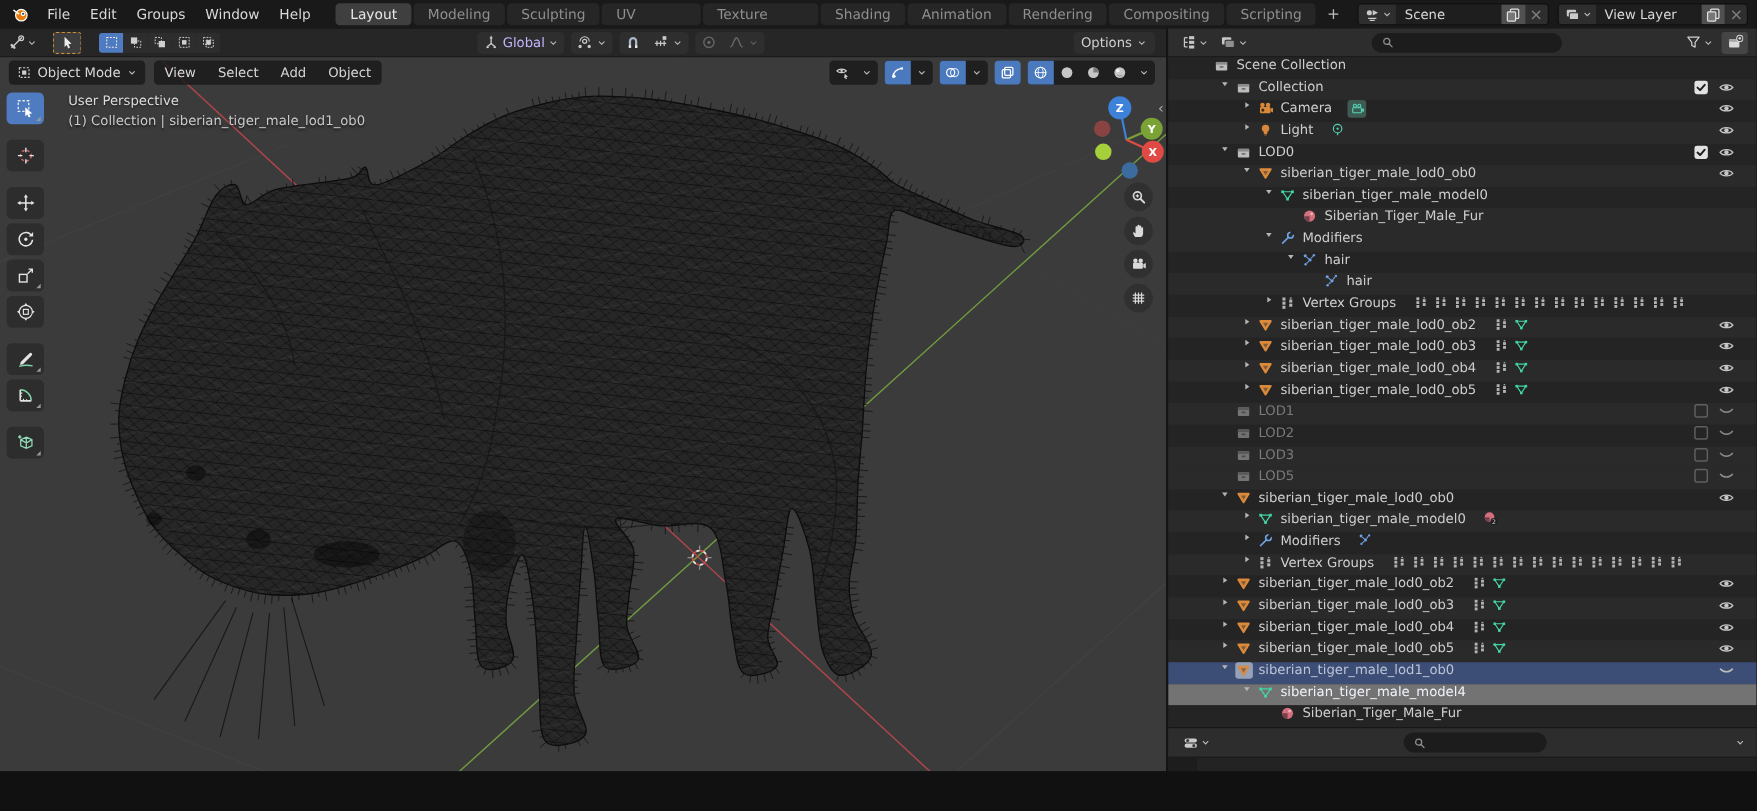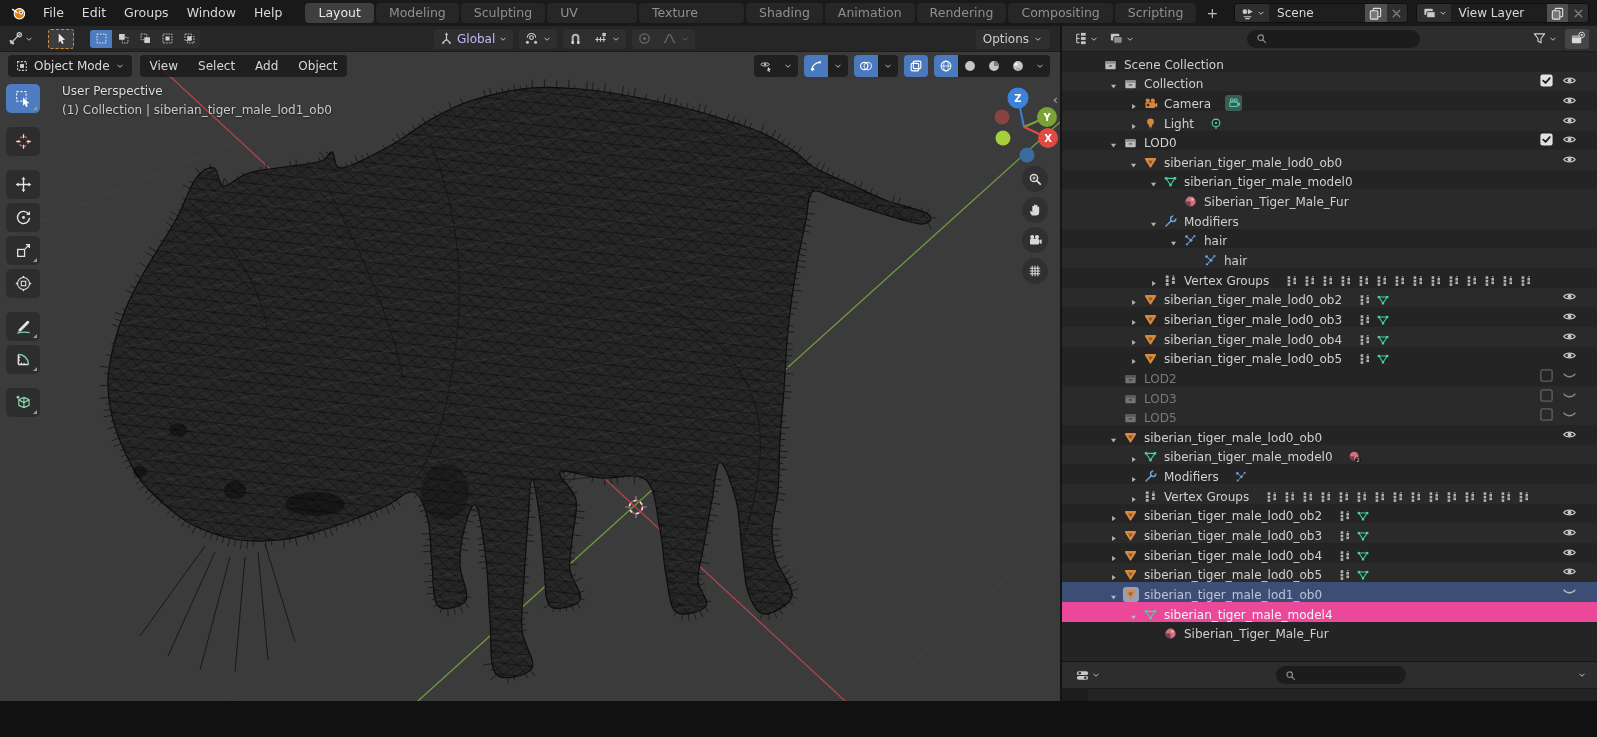--- a/index.html
+++ b/index.html
@@ -82,40 +82,40 @@
 
   
   .outheader { height:26px; background:#2d2d2d; display:flex; align-items:center; padding:0 8px; gap:4px; flex:0 0 auto; border-bottom:1px solid #1a1a1a; }
   .hbtn { display:flex; align-items:center; gap:1px; padding:2px 3px; border-radius:3px; }
   .searchpill { height:18px; background:#1c1c1c; border-radius:9px; display:flex; align-items:center; padding:0 8px; gap:4px; }
   .searchpill input { background:transparent; border:0; outline:none; color:#ccc; width:140px; font-family:inherit; font-size:12px; }
   .oh-flex { flex:1; }
   .newcoll { width:24px; height:20px; background:#454545; border-radius:3px; display:flex; align-items:center; justify-content:center; }
 
   .outbody { flex:1; min-height:0; overflow:hidden; background:#242424; position:relative; }
-  .row { height:19.65px; display:flex; align-items:flex-end; font-size:12px; color:#cfcfcf; position:relative; }
+  .row { height:19.65px; display:flex; align-items:flex-start; font-size:12px; color:#cfcfcf; position:relative; }
   .row.stripe { background:rgba(255,255,255,.028); }
   .row .indent { flex:0 0 auto; }
   .row .arrow { width:18px; flex:0 0 auto; display:flex; align-items:center; justify-content:center; }
   .row .arrow svg { width:9px; height:9px; }
   .row .ricon { width:17px; flex:0 0 auto; display:flex; align-items:center; justify-content:center; margin-right:5px; }
   .row .ricon svg { width:15px; height:15px; }
   .row .label { white-space:nowrap; }
   .row .badges { display:flex; align-items:center; margin-left:14px; gap:1px; }
   .row .badges .bdg { width:17px; display:flex; justify-content:center; }
   .row .badges svg { width:14px; height:14px; }
   .bdg.boxed { background:#3d5b53; border-radius:3px; padding:1px 0; }
   .rowctl { margin-left:auto; display:flex; align-items:center; gap:8px; padding-right:20px; }
   .rowctl svg { width:15px; height:15px; }
   .row.grayed .label { color:#7a7a7a; }
   .row.grayed .ricon svg, .row.grayed .arrow svg { opacity:.5; filter:grayscale(.7); }
   .row.grayed .rowctl svg { opacity:.65; }
   .row.active-sel { background:#3c4d76; }
   .row.active-sel .label { color:#bcc4d6; }
-  .row.selected { background:#ec4899; }
+  .row.selected { background:#737373; }
   .row.selected .label { color:#f0f3fa; }
   .iconbox { background:#96a0b6; border-radius:3px; display:flex; align-items:center; justify-content:center; width:16px; height:15px; }
   .iconbox svg { opacity:.85; }
 
   
   .propheader { height:27px; background:#2d2d2d; border-top:1px solid #161616; display:flex; align-items:center; padding:0 10px; flex:0 0 auto; }
   .propheader .ph-flex { flex:1; }
   .propbody { height:13px; background:#232323; border-top:1px solid #1b1b1b; flex:0 0 auto; display:flex; }
   .propbody .navstrip { width:26px; background:#1d1d1d; }
 </style>
@@ -1872,20 +1872,42 @@
                 </svg>
               </span>
             </span>
             <span class="rowctl">
               <span><svg viewBox="0 0 16 16">
                   <path d="M1.8 8 C4.2 4.6 11.8 4.6 14.2 8 C11.8 11.4 4.2 11.4 1.8 8 Z" fill="none" stroke="#c6c6c6" stroke-width="1.25"></path>
                   <circle cx="8" cy="8" r="2.1" fill="#c6c6c6"></circle>
                 </svg></span>
             </span>
           </div>
+          <div class="row stripe grayed">
+            <span class="indent" style="width: 42px;"></span>
+            <span class="arrow"></span>
+            <span class="ricon">
+              <span class="ic-wrap">
+                <svg viewBox="0 0 16 16">
+                  <rect x="2.5" y="4.6" width="11" height="8.4" rx="1" fill="#bdbdbd"></rect>
+                  <rect x="2.5" y="4.6" width="11" height="2.6" fill="#8b8b8b"></rect>
+                  <rect x="6" y="8.6" width="4" height="1.7" rx=".8" fill="#6f6f6f"></rect>
+                </svg>
+              </span>
+            </span>
+            <span class="label">LOD1</span>
+            <span class="rowctl">
+              <span><svg viewBox="0 0 16 16">
+                  <rect x="2" y="2" width="12" height="12" rx="2" fill="none" stroke="#7e7e7e" stroke-width="1.4"></rect>
+                </svg></span>
+              <span><svg viewBox="0 0 16 16">
+                  <path d="M2.2 6.6 C4.8 10.2 11.2 10.2 13.8 6.6" fill="none" stroke="#bdbdbd" stroke-width="1.5" stroke-linecap="round"></path>
+                </svg></span>
+            </span>
+          </div>
           <div class="row grayed">
             <span class="indent" style="width: 42px;"></span>
             <span class="arrow"></span>
             <span class="ricon">
               <span class="ic-wrap">
                 <svg viewBox="0 0 16 16">
                   <rect x="2.5" y="4.6" width="11" height="8.4" rx="1" fill="#bdbdbd"></rect>
                   <rect x="2.5" y="4.6" width="11" height="2.6" fill="#8b8b8b"></rect>
                   <rect x="6" y="8.6" width="4" height="1.7" rx=".8" fill="#6f6f6f"></rect>
                 </svg>

